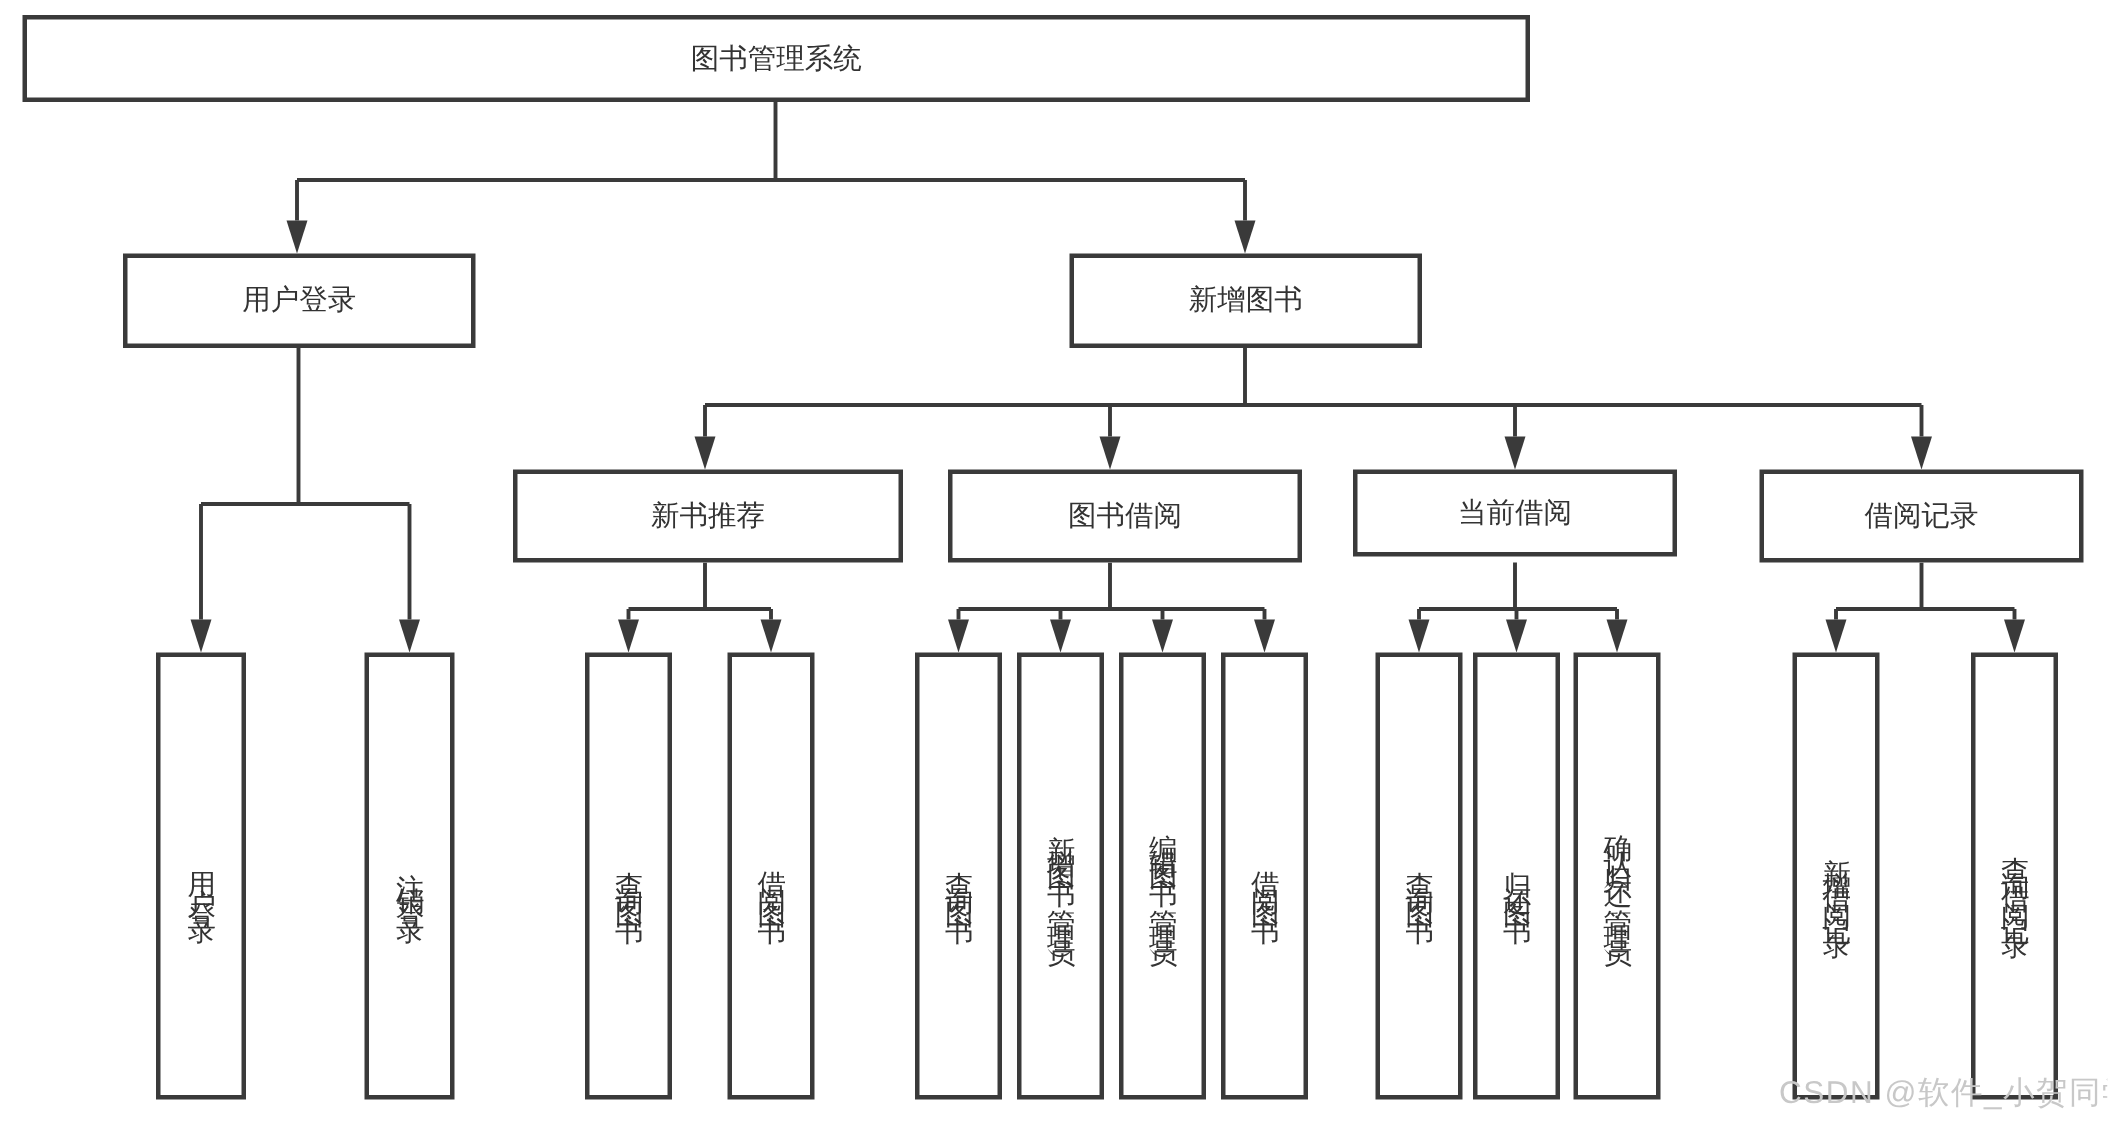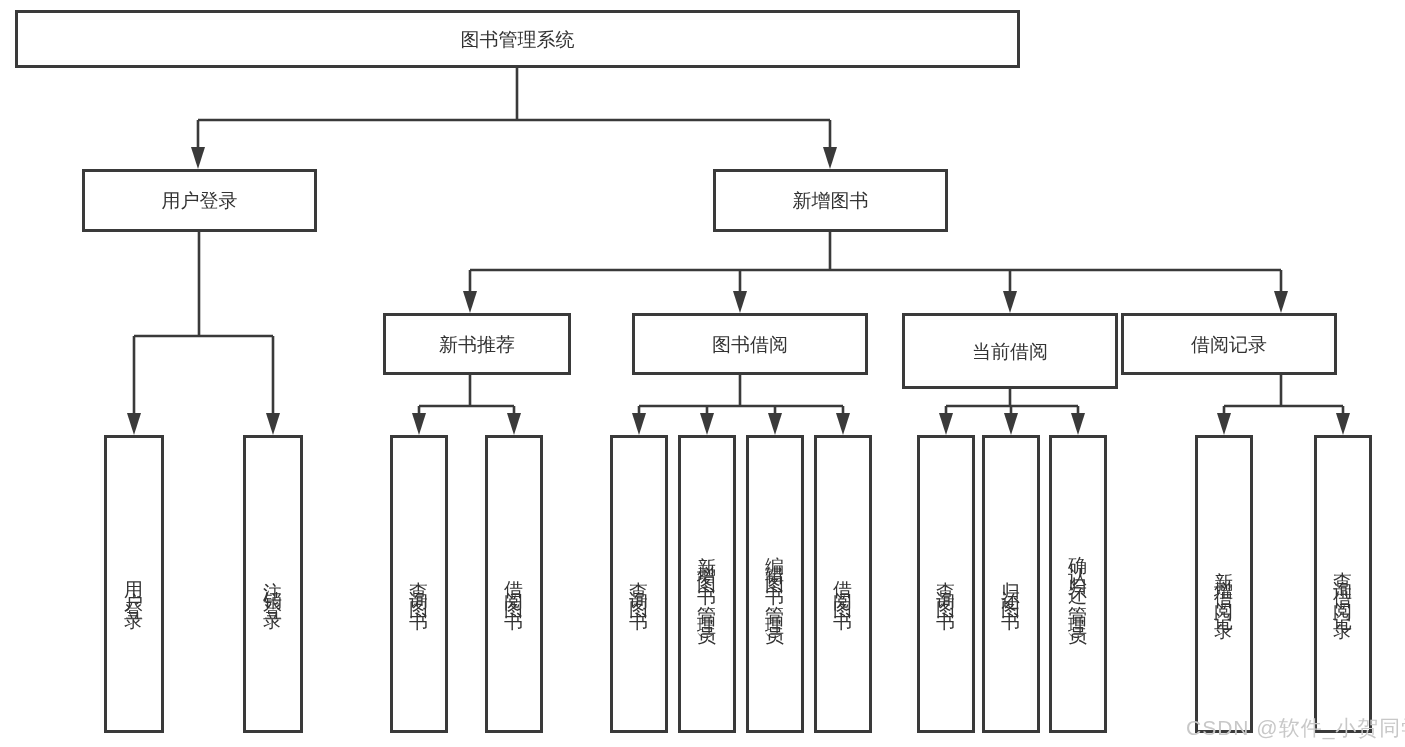--- a/index.html
+++ b/index.html
@@ -104,24 +104,24 @@
     <path class="conn" d="M1281 375 V406 M1224 406 H1343"></path>
     <line class="conn" x1="1224" y1="406" x2="1224" y2="413" marker-end="url(#ah)"></line>
     <line class="conn" x1="1343" y1="406" x2="1343" y2="413" marker-end="url(#ah)"></line>
   </svg>
 
   <div class="hbox" style="left:15px;top:10px;width:1005px;height:58px">图书管理系统</div>
 
   <div class="hbox" style="left:82px;top:169px;width:235px;height:63px">用户登录</div>
   <div class="hbox" style="left:713px;top:169px;width:235px;height:63px">新增图书</div>
 
-  <div class="hbox" style="left:383px;top:313px;width:188px;height:62px">新书推荐</div>
+  <div class="hbox" style="left:342px;top:313px;width:260px;height:62px">新书推荐</div>
   <div class="hbox" style="left:632px;top:313px;width:236px;height:62px">图书借阅</div>
-  <div class="hbox" style="left:902px;top:313px;width:216px;height:76px">当前借阅</div>
-  <div class="hbox" style="left:1121px;top:313px;width:216px;height:62px">借阅记录</div>
+  <div class="hbox" style="left:902px;top:313px;width:216px;height:58px">当前借阅</div>
+  <div class="hbox" style="left:1173px;top:313px;width:216px;height:62px">借阅记录</div>
 
   <div class="vbox" style="left:104px;top:435px;width:60px;height:298px">用户登录</div>
   <div class="vbox" style="left:243px;top:435px;width:60px;height:298px">注销登录</div>
 
   <div class="vbox" style="left:390px;top:435px;width:58px;height:298px">查询图书</div>
   <div class="vbox" style="left:485px;top:435px;width:58px;height:298px">借阅图书</div>
 
   <div class="vbox" style="left:610px;top:435px;width:58px;height:298px">查询图书</div>
   <div class="vbox" style="left:678px;top:435px;width:58px;height:298px">新增图书（管理员）</div>
   <div class="vbox" style="left:746px;top:435px;width:58px;height:298px">编辑图书（管理员）</div>

